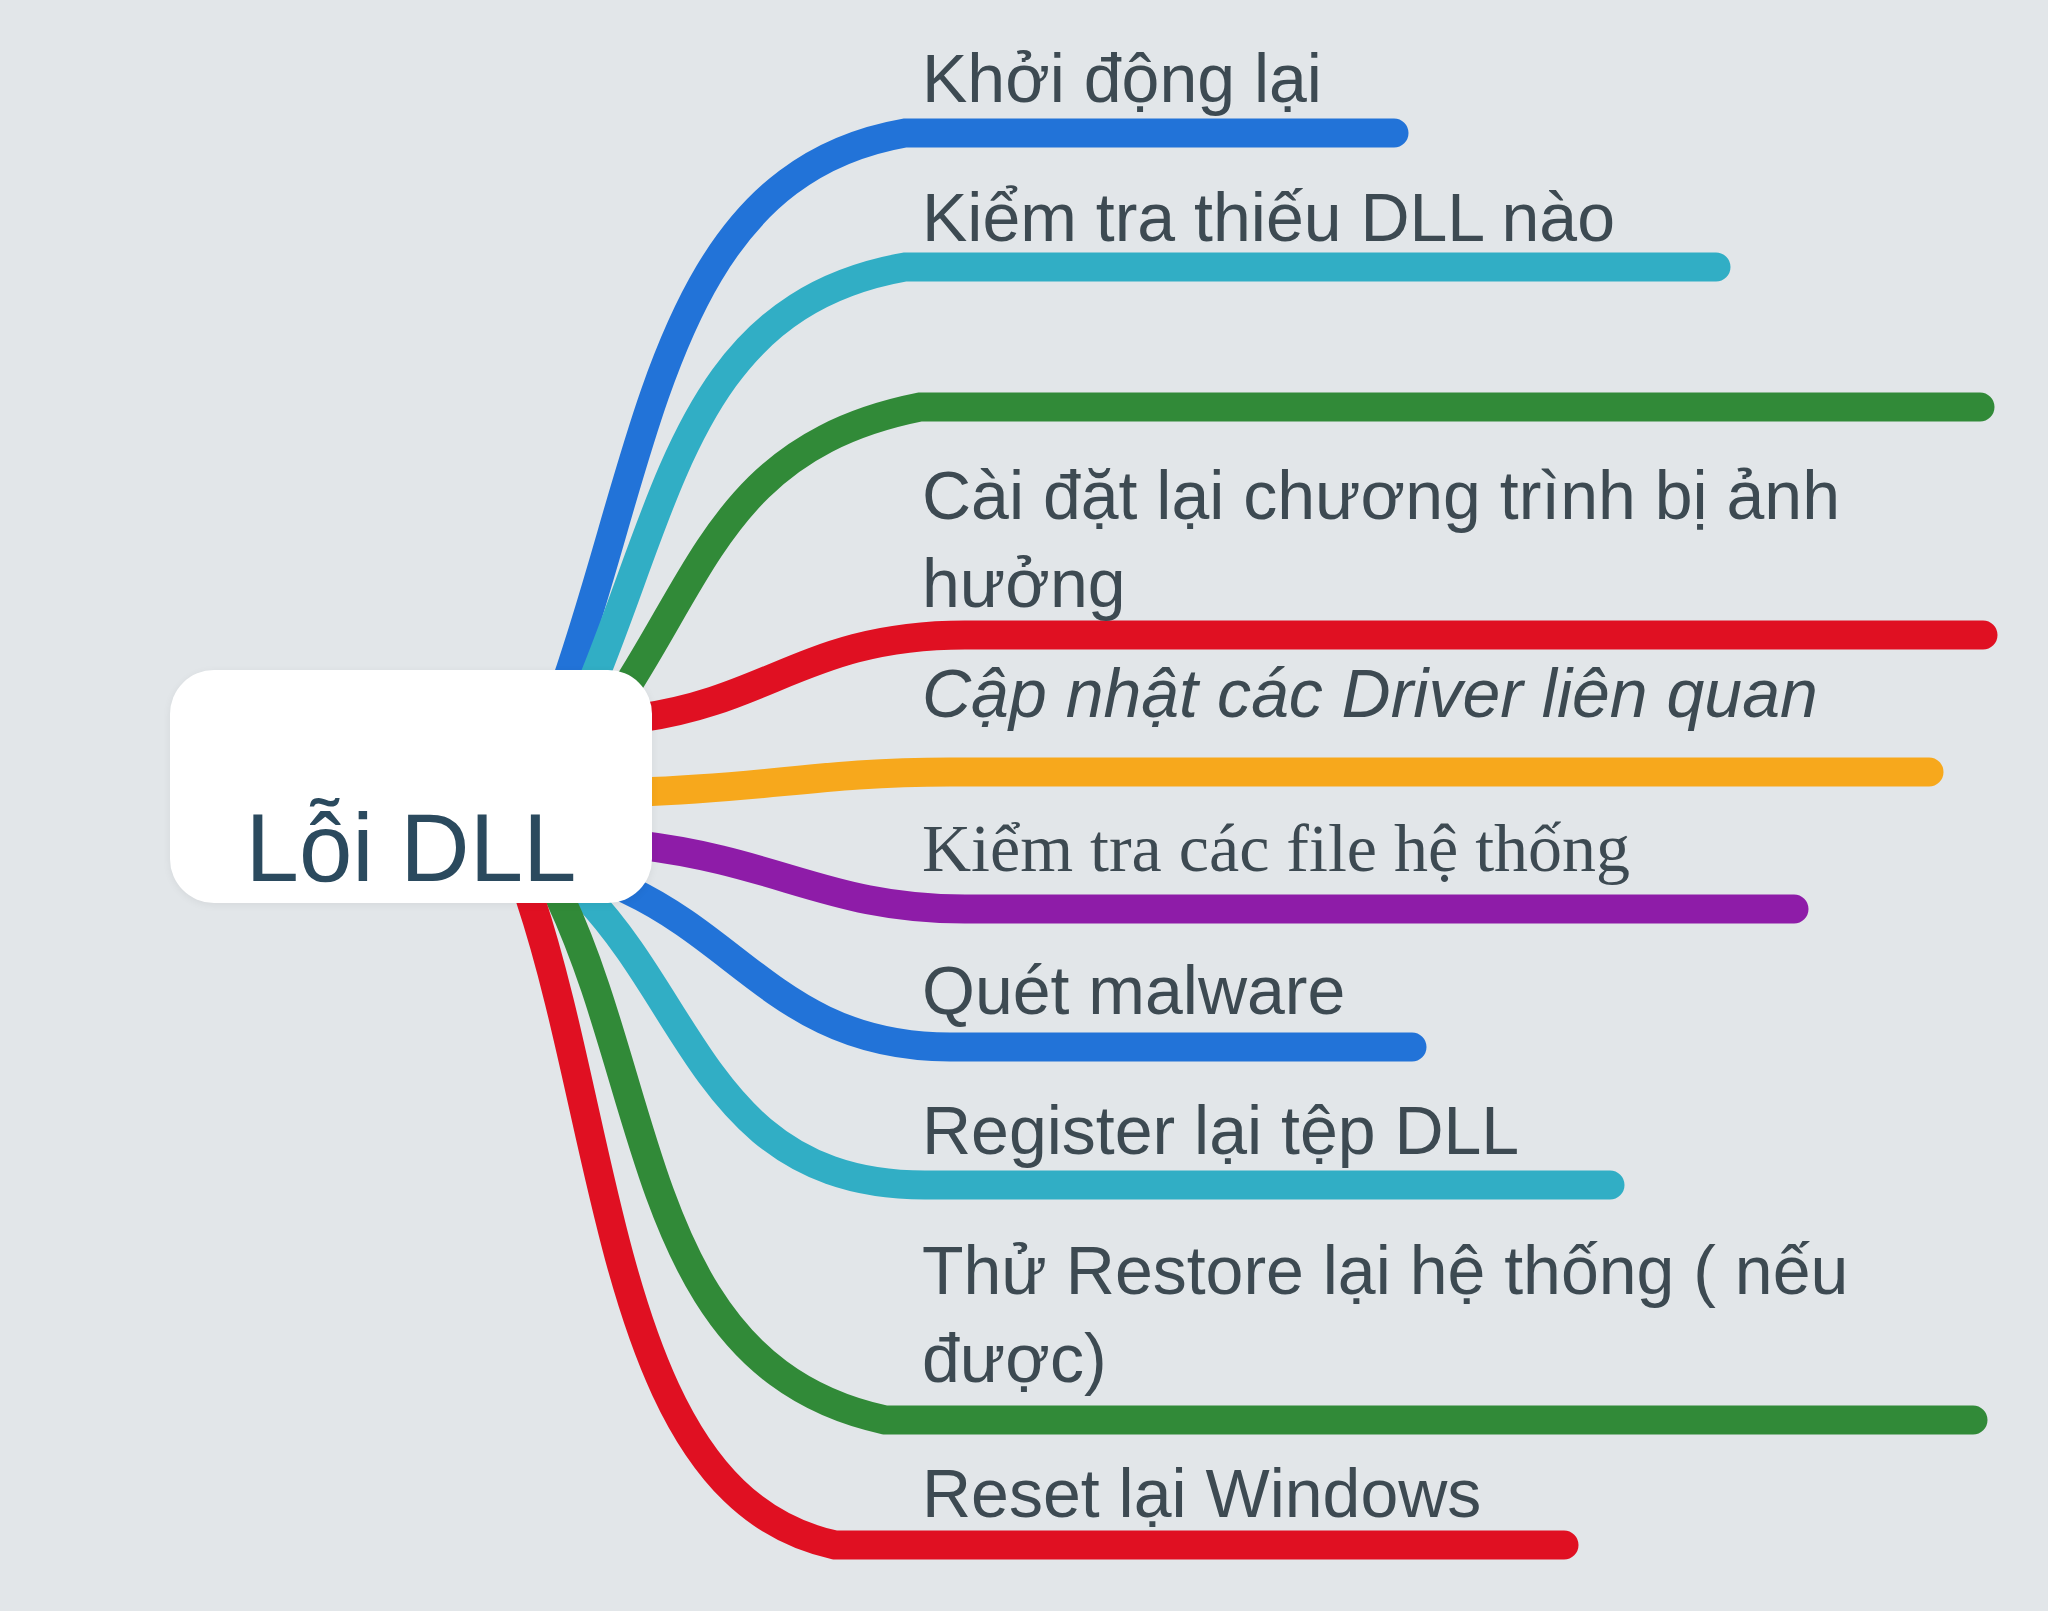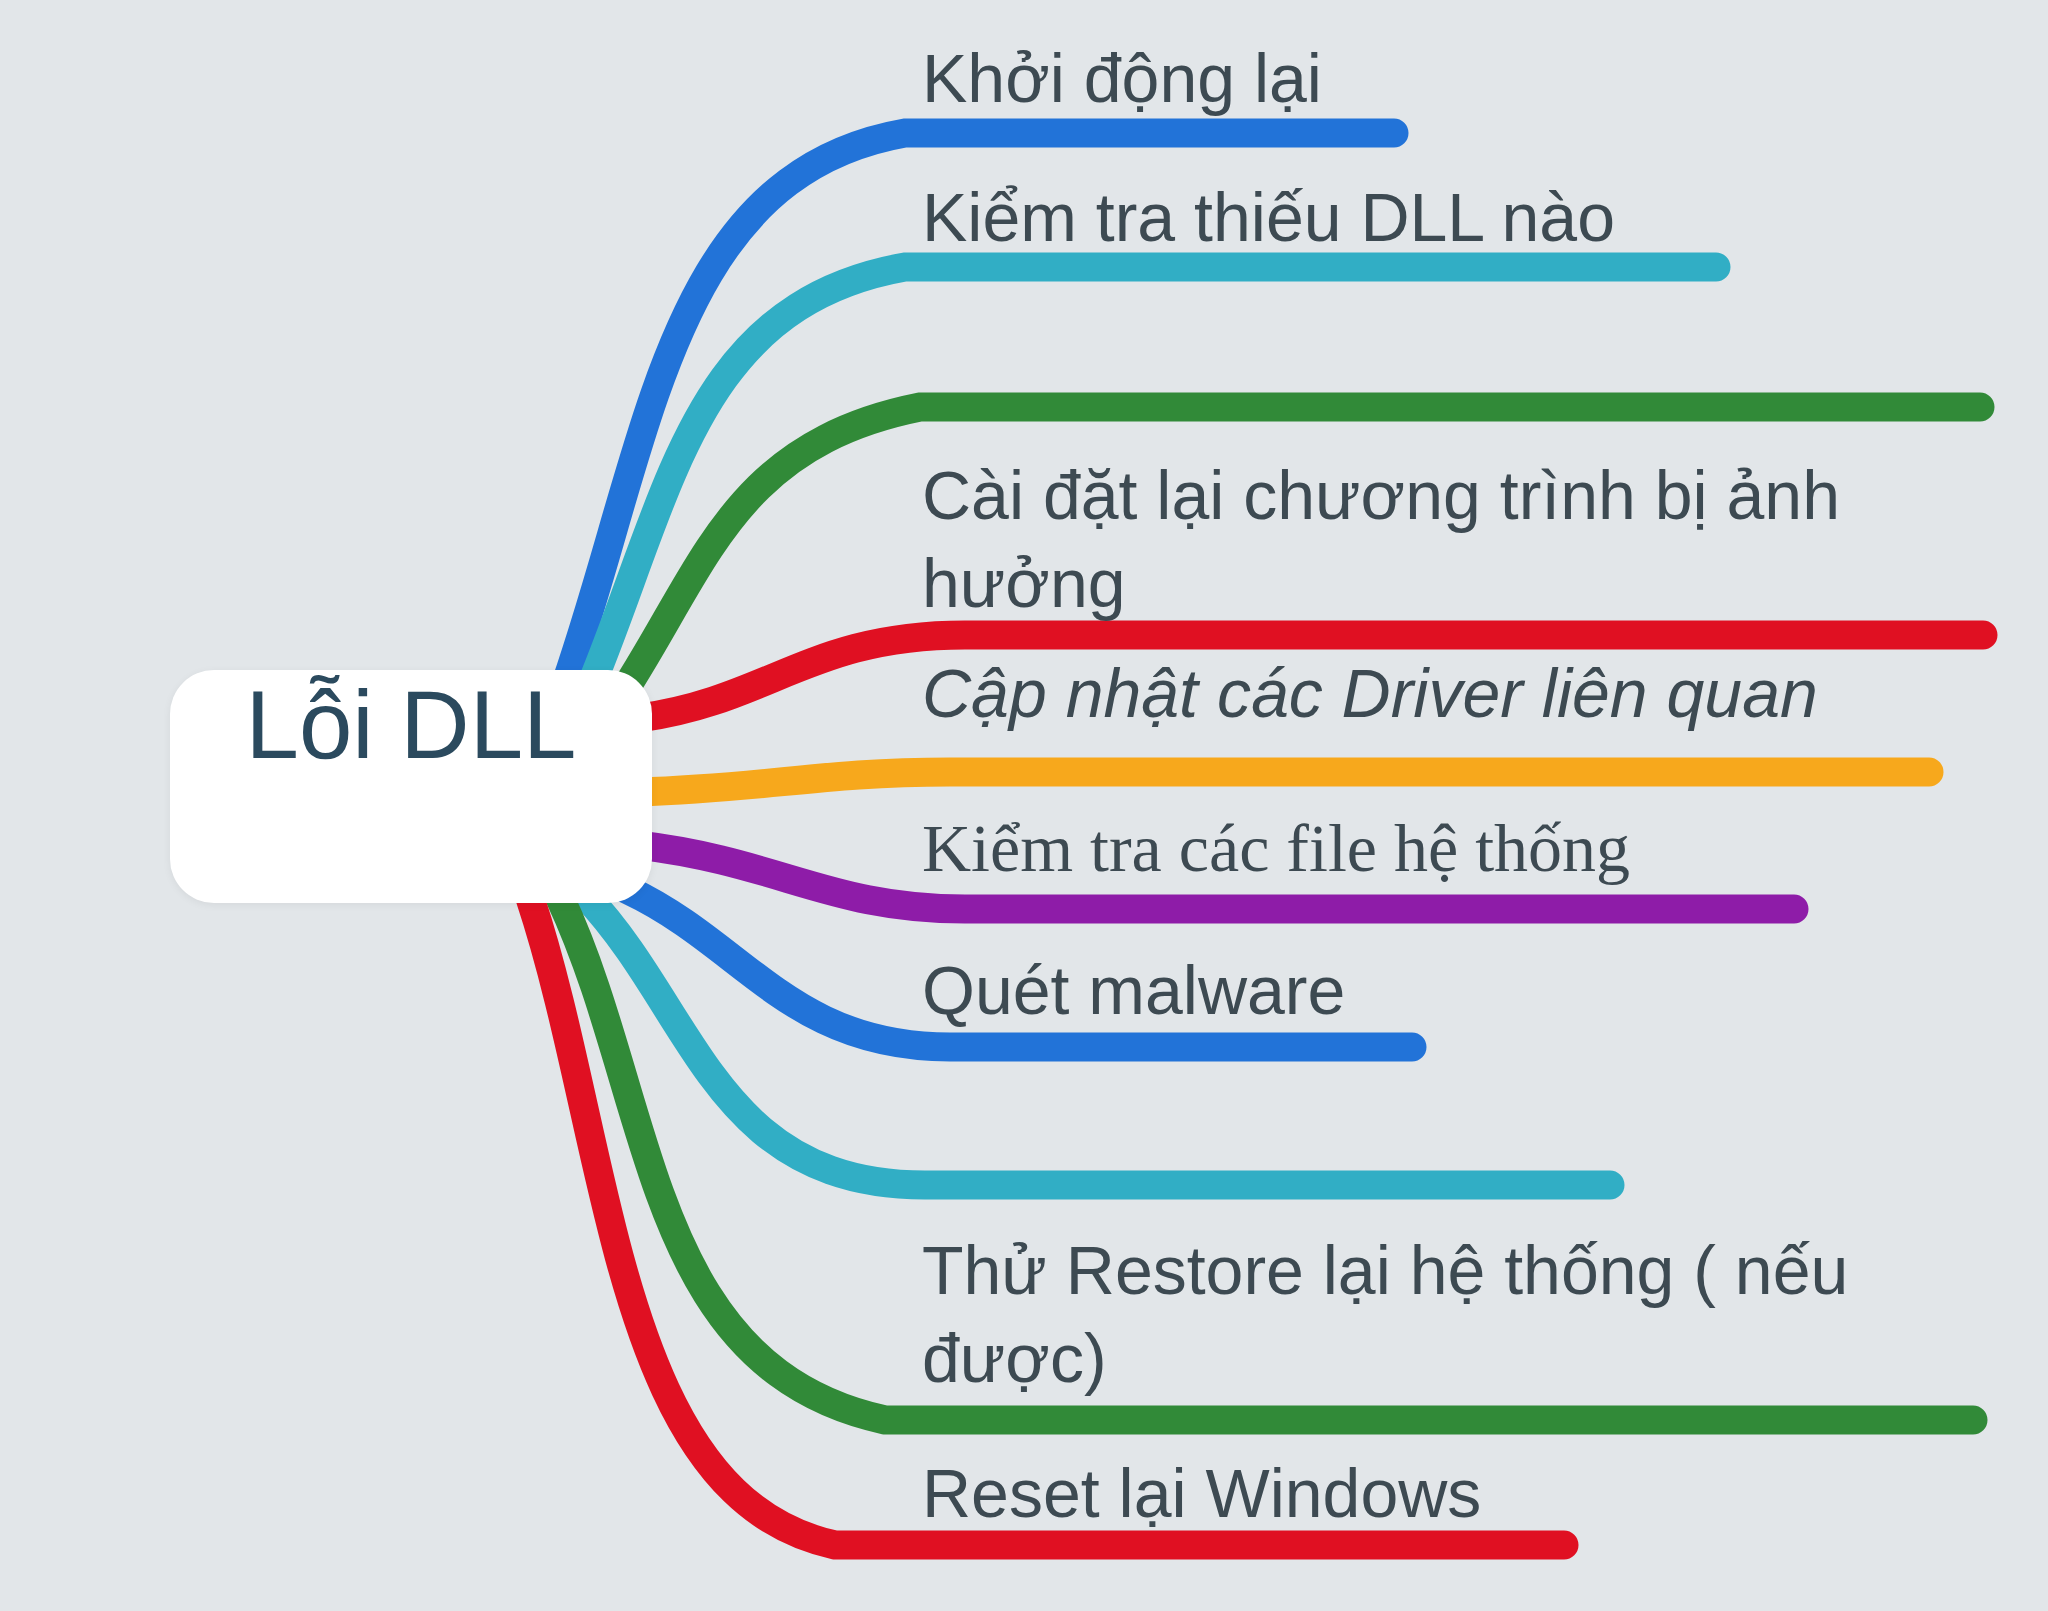--- a/index.html
+++ b/index.html
@@ -43,21 +43,21 @@
   .root-node{
     position:absolute;
     left:170px;
     top:670px;
     width:482px;
     height:233px;
     background:#ffffff;
     border-radius:44px;
     z-index:2;
     display:flex;
-    align-items:flex-start;
+    align-items:flex-end;
     justify-content:center;
     box-shadow:0 2px 8px rgba(0,0,0,0.06);
   }
   .root-node .root-label{
     font-size:96px;
     color:#2b4a5e;
     font-weight:400;
   }
 </style>
 </head>
@@ -77,20 +77,21 @@
     <path d="M 560 898 C 655 1100 645 1368 885 1420 H 1973" stroke="#318a38"></path>
     <path d="M 530 898 C 612 1145 615 1498 835 1545 H 1564" stroke="#e01022"></path>
   </svg>
 
   <div class="branch-label" style="top:34px;">Khởi động lại</div>
   <div class="branch-label" style="top:173px;">Kiểm tra thiếu DLL nào</div>
   <div class="branch-label wrap" style="top:451px;">Cài đặt lại chương trình bị ảnh hưởng</div>
   <div class="branch-label" style="top:649px;font-style:italic;">Cập nhật các Driver liên quan</div>
   <div class="branch-label" style="top:804px;font-family:Liberation Serif, serif;">Kiểm tra các file hệ thống</div>
   <div class="branch-label" style="top:946px;">Quét malware</div>
+  <div class="branch-label" style="top:1086px;">Register lại tệp DLL</div>
   <div class="branch-label wrap" style="top:1226px;">Thử Restore lại hệ thống ( nếu được)</div>
   <div class="branch-label" style="top:1449px;">Reset lại Windows</div>
 
   <div class="root-node">
     <span class="root-label">Lỗi DLL</span>
   </div>
 
 </div>
 
 </body></html>

